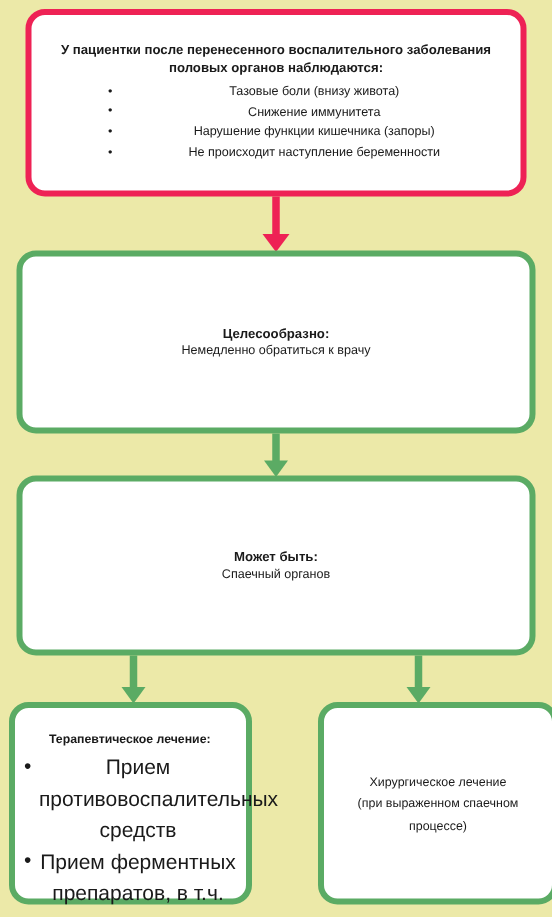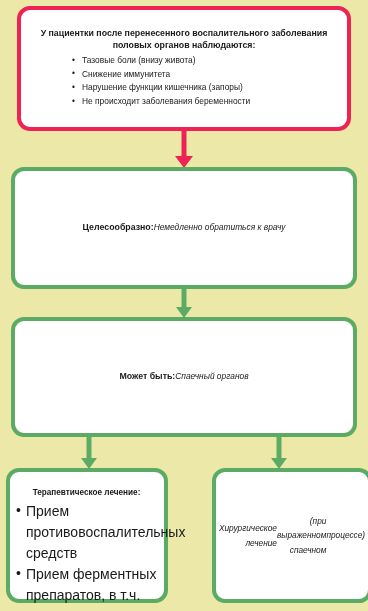--- a/index.html
+++ b/index.html
@@ -72,56 +72,56 @@
     color: #1a1a1a;
   }
   .heading {
     font-weight: bold;
     text-align: center;
     line-height: 1.32;
   }
   .subline {
     text-align: right;
     line-height: 1.32;
-    font-style: italic;
   }
 
   
   #node-symptoms .content {
     padding-top: 18px;
   }
   #node-symptoms .heading {
     font-size: 8.8px;
     margin: 0 8px 3px 8px;
   }
   ul.bullets {
     margin: 0;
     padding: 0;
     list-style: none;
   }
   ul.bullets li {
     font-size: 8.4px;
     line-height: 1.62;
     padding-left: 11px;
     position: relative;
-    text-align: left;
+    text-align: center;
   }
   ul.bullets li::before {
     content: "\2022";
     position: absolute;
     left: 1px;
     top: -0.5px;
   }
   #node-symptoms ul.bullets {
     margin-left: 40px;
   }
 
   
   .centerbox {
     display: flex;
+    flex-direction: column;
     justify-content: center;
     align-items: center;
     height: 100%;
   }
   .centerbox .heading {
     font-size: 8.8px;
   }
   .centerbox .subline {
     font-size: 8.4px;
   }
@@ -226,21 +226,21 @@
 
 <div id="flowchart">
 
   <div class="node crimson" id="node-symptoms">
     <div class="content">
       <div class="heading">У пациентки после перенесенного воспалительного заболевания половых органов наблюдаются:</div>
       <ul class="bullets">
         <li>Тазовые боли (внизу живота)</li>
         <li>Снижение иммунитета</li>
         <li>Нарушение функции кишечника (запоры)</li>
-        <li>Не происходит заболевания беременности</li>
+        <li>Не происходит наступление беременности</li>
       </ul>
     </div>
   </div>
 
   <div class="arrow crimson" id="arrow-symptoms-advisable">
     <span class="stem"></span>
     <span class="head"></span>
   </div>
 
   <div class="node green" id="node-advisable">

